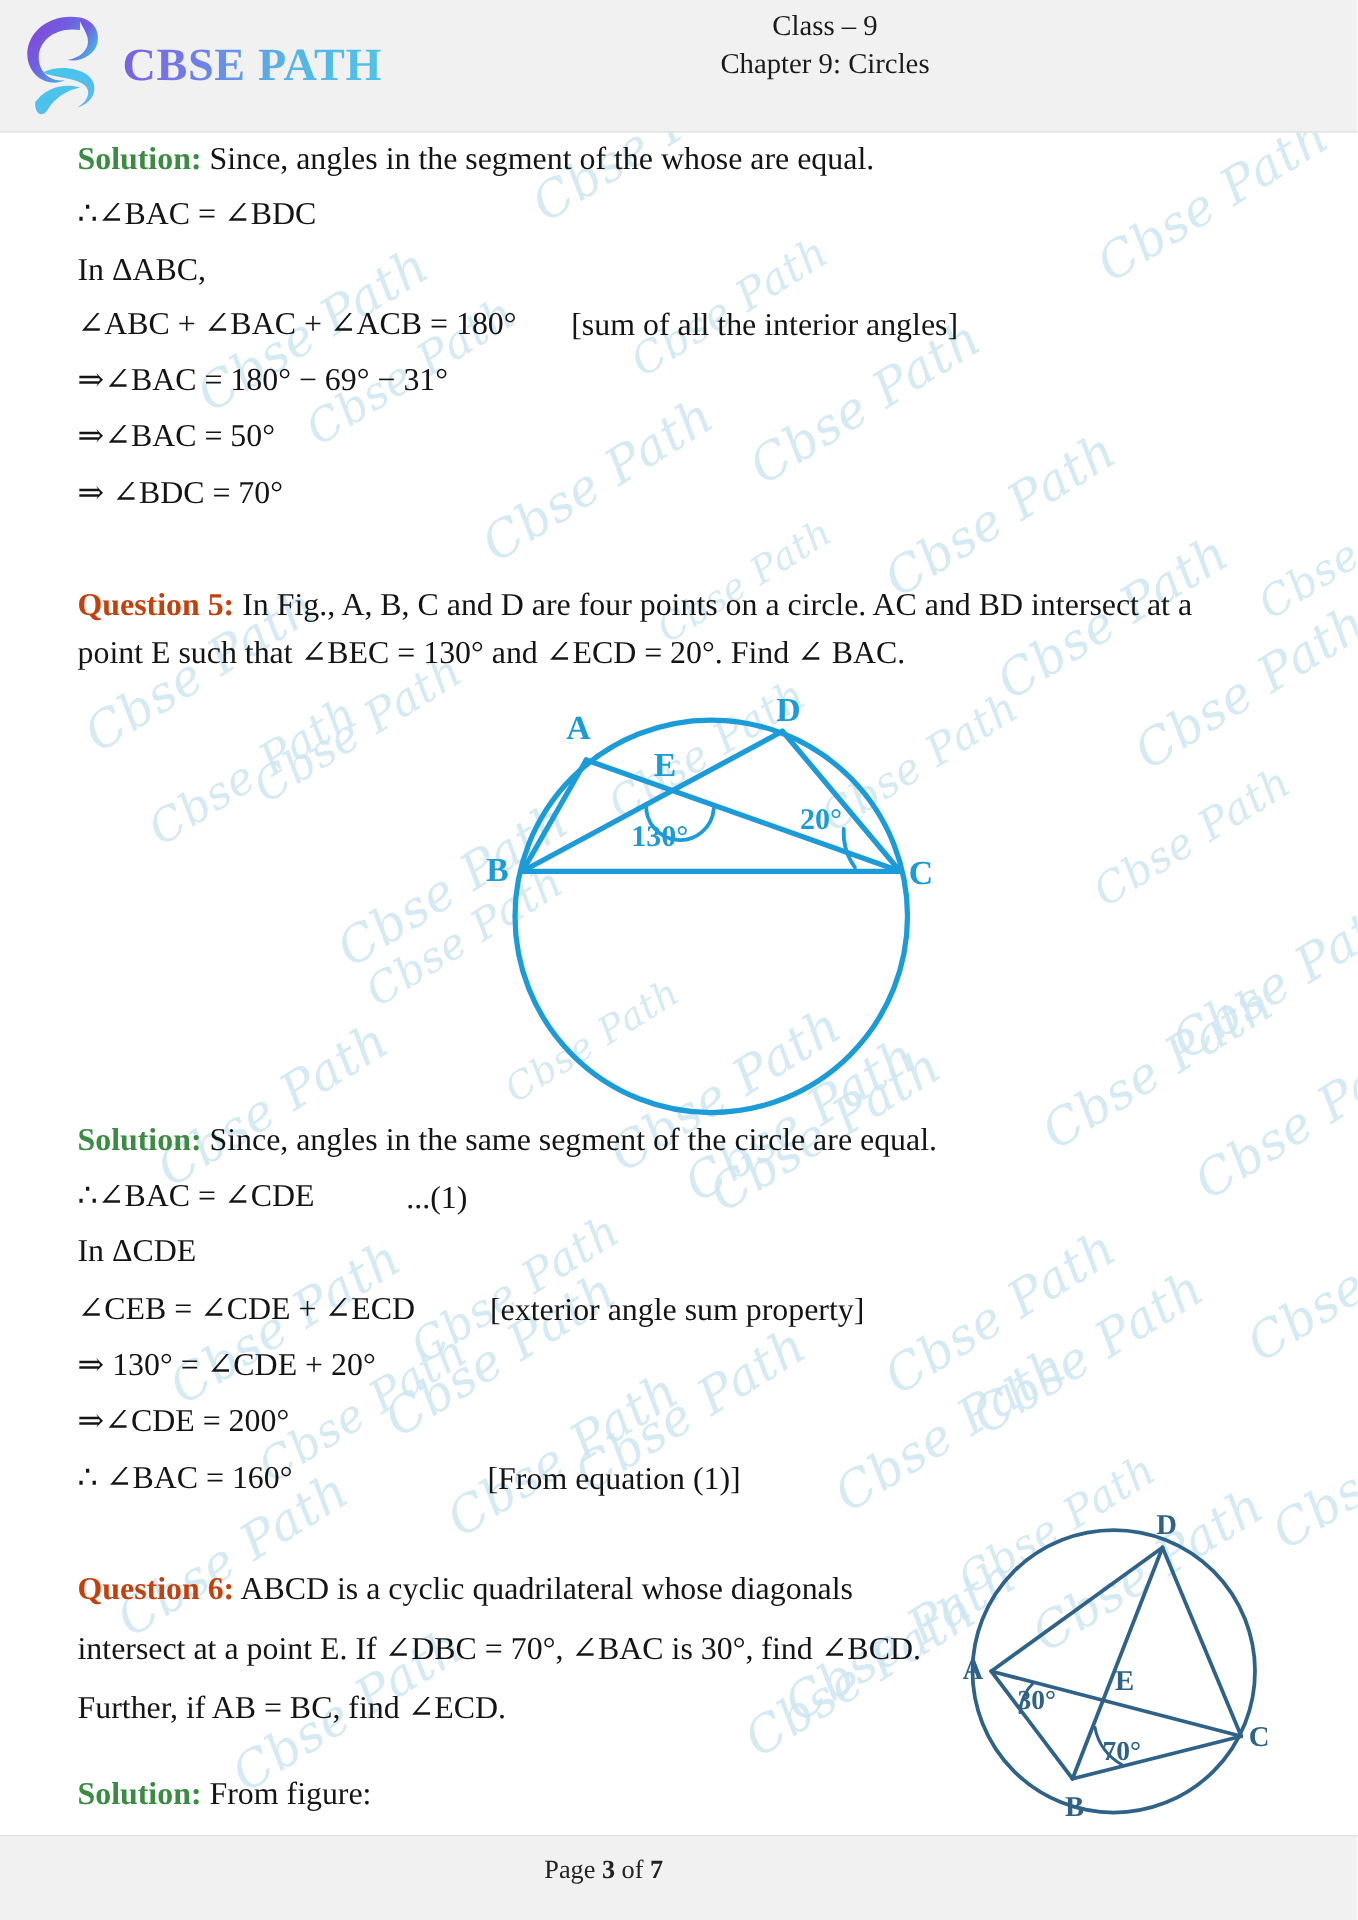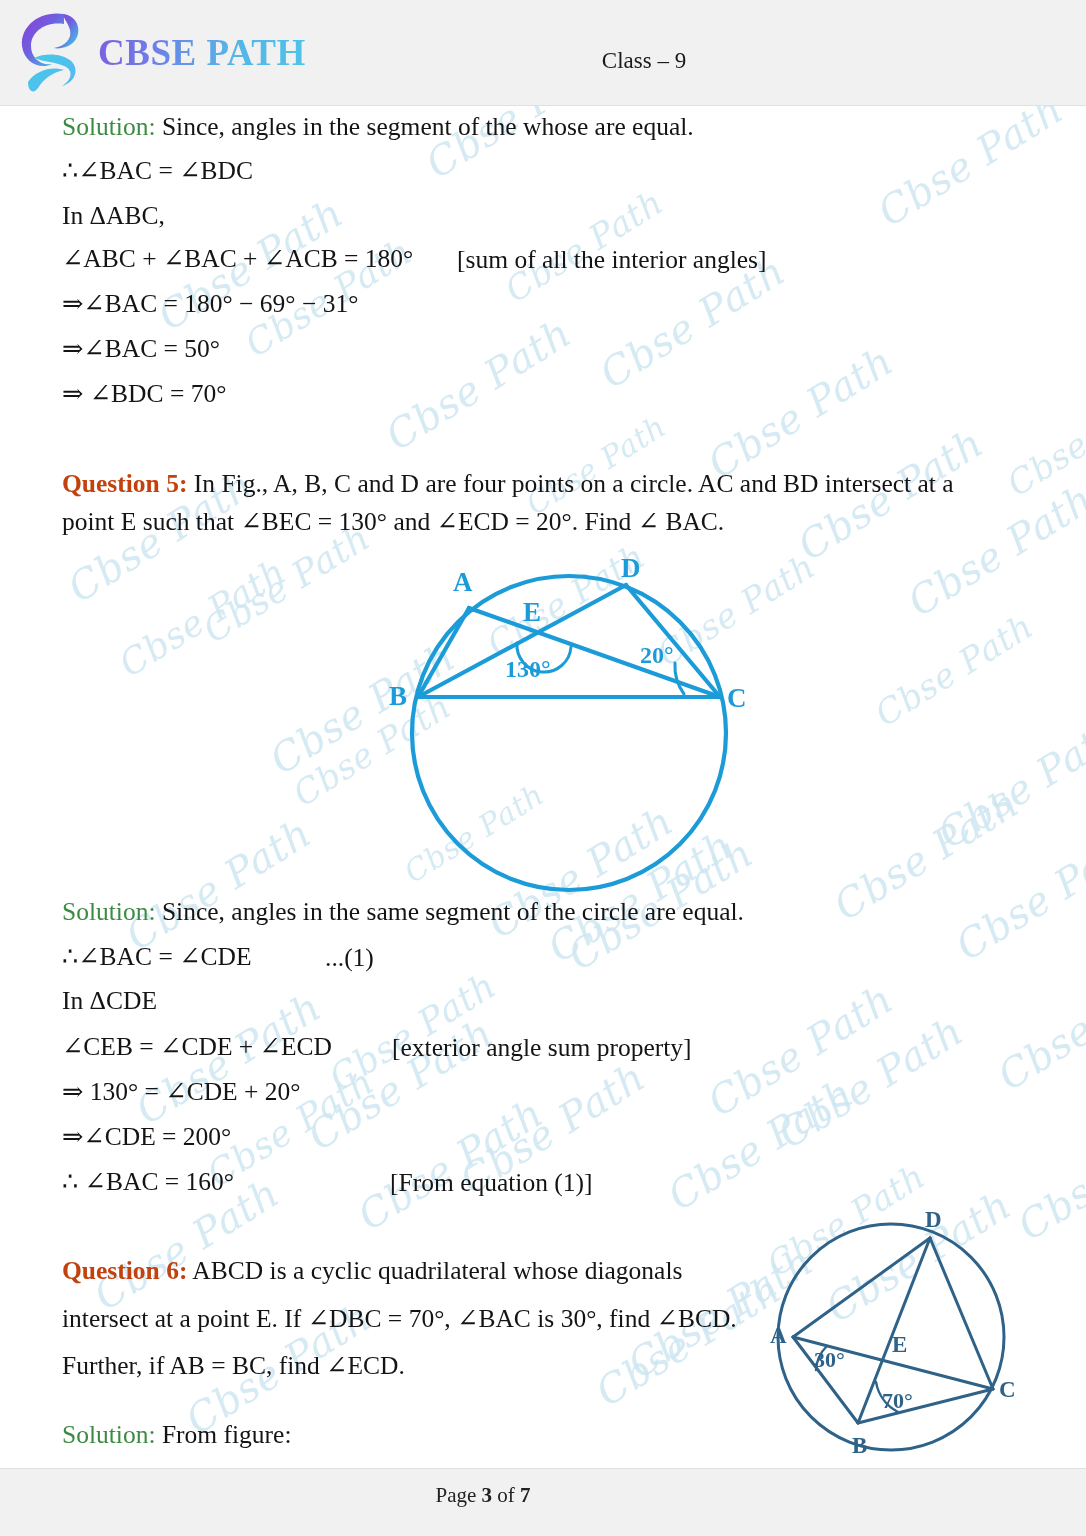--- a/index.html
+++ b/index.html
@@ -61,46 +61,45 @@
     letter-spacing: .5px;
     margin-left: 6px;
     background: linear-gradient(100deg,#7b5fe0 0%, #6f7ee8 28%, #56b4e6 62%, #4fc3e8 100%);
     -webkit-background-clip: text;
     background-clip: text;
     color: transparent;
     -webkit-text-fill-color: transparent;
   }
   #header-titles {
     position: absolute;
-    left: 364px; top: 6px;
+    left: 380px; top: 6px;
     width: 560px;
     text-align: center;
     line-height: 1.30;
     font-size: 23px;
     color: #1a1a1a;
-    margin-top: 40px;
   }
   #header-titles div { white-space: nowrap; }
 
   
   #content {
     position: absolute;
     left: 0; top: 105px;
     width: 1086px;
     z-index: 2;
   }
   .line {
     position: absolute;
     left: 62px;
     font-size: 25.5px;
     line-height: 1.1;
     white-space: nowrap;
     color: #141414;
   }
-  .tag-solution { color: #3c8b42; font-weight: normal; }
+  .tag-solution { color: #3c8b42; font-weight: bold; }
   .tag-question { color: #c2410c; font-weight: bold; }
   .note { position: absolute; font-size: 25.5px; color: #141414; white-space: nowrap; }
 
   
   .figure { position: absolute; z-index: 2; }
 
   
   #page-footer {
     position: absolute;
     left: 0; top: 1468px;
@@ -188,20 +187,21 @@
       <path d="M50 6 C26 2 6 18 8 38 C10 55 27 62 38 56 C27 58 17 50 17 38 C17 24 31 13 50 16 Z" fill="url(#gA)"></path>
       <path d="M50 6 C60 8 66 16 64 26 C62 36 50 42 40 40 C52 38 58 30 56 22 C54 14 48 9 50 6 Z" fill="url(#gA)"></path>
       <path d="M20 50 C32 44 48 46 56 52 C66 60 62 74 48 78 C58 72 60 62 50 58 C42 54 30 54 20 50 Z" fill="url(#gB)"></path>
       <path d="M14 74 C22 62 38 58 50 62 C40 64 30 70 24 80 C20 86 14 84 14 74 Z" fill="url(#gB)"></path>
     </svg>
     <span id="brand-name">CBSE PATH</span>
   </div>
 
   <div id="header-titles">
     <div>Class – 9</div>
+    <div>Chapter 9: Circles</div>
   </div>
 </div>
 
 <div id="content">
 
   <div class="line" style="top:8px">
     <span class="tag-solution">Solution:</span>
     <span>Since, angles in the segment of the whose are equal.</span>
   </div>
 

